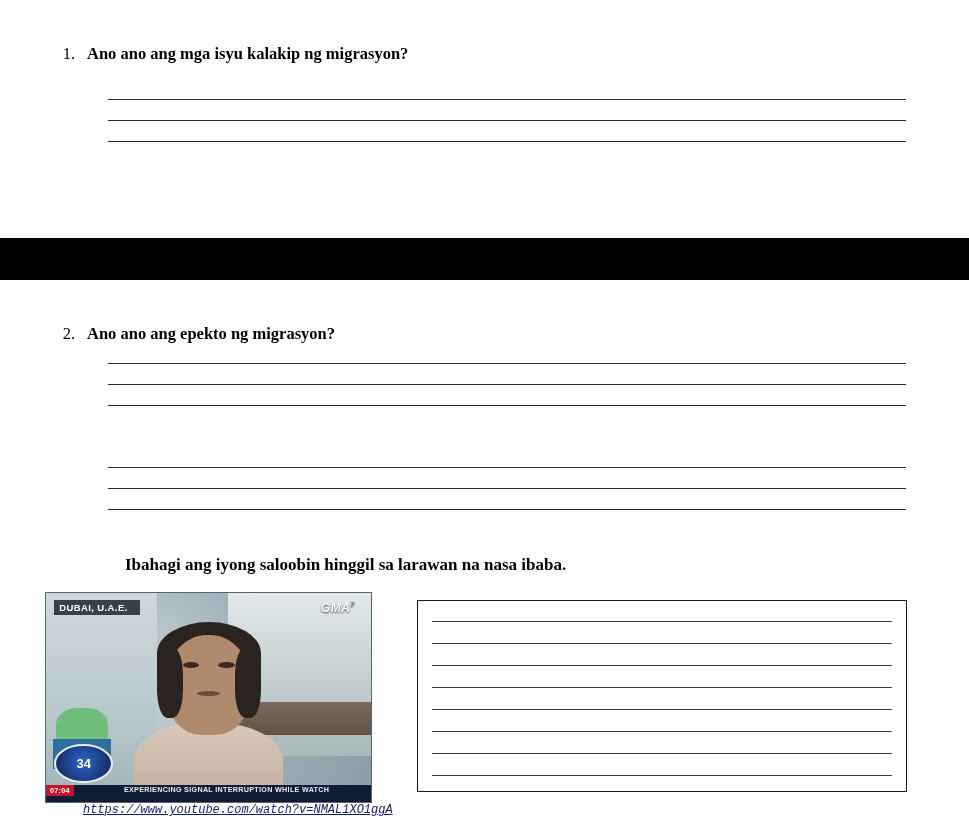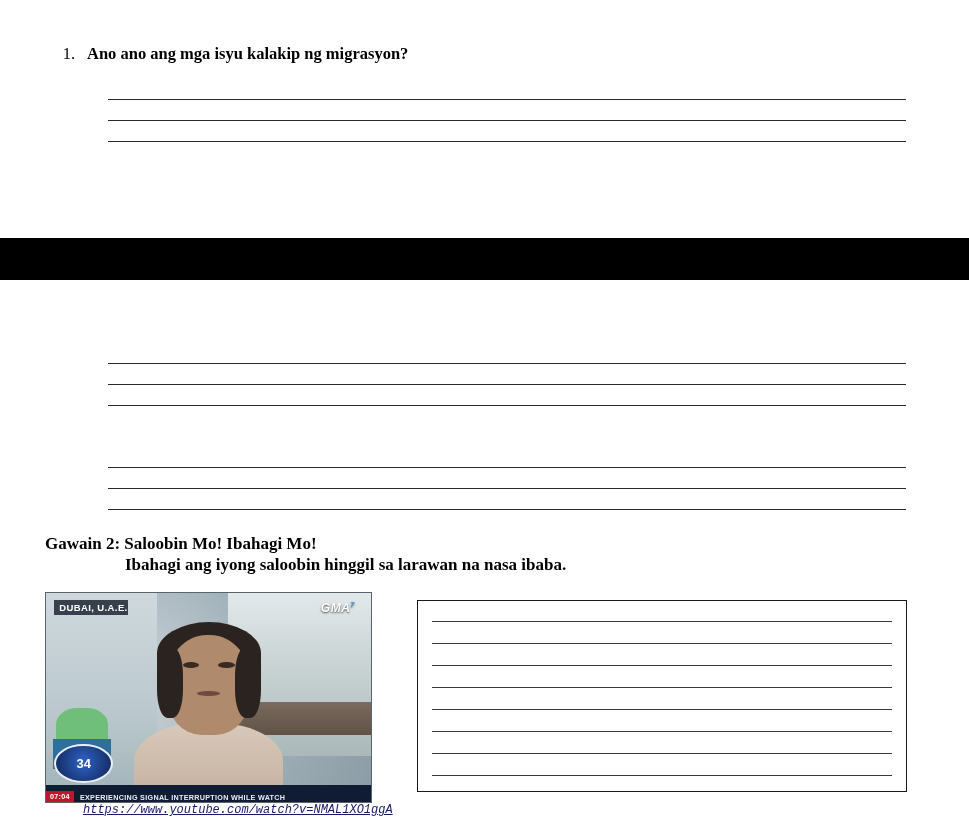--- a/index.html
+++ b/index.html
@@ -155,21 +155,21 @@
     position: absolute;
     left: 46.5%; top: 47%;
     width: 7%; height: 2.5%;
     background: #6e4a3f;
     border-radius: 50%;
   }
   
   .nt-loc {
     position: absolute;
     left: 2.5%; top: 3.5%;
-    padding: 2px 0 2px 5px;
+    padding: 2px 12px 2px 5px;
     background: rgba(25,30,45,0.82);
     color: #ffffff;
     font-family: "Liberation Sans", sans-serif;
     font-size: 9.5px;
     font-weight: bold;
     letter-spacing: 0.4px;
   }
   .nt-logo {
     position: absolute;
     right: 5%; top: 4%;
@@ -216,22 +216,23 @@
   .nt-ticker {
     position: absolute;
     left: 0; right: 0; bottom: 0;
     height: 8%;
     background: #101c33;
     color: #e8edf5;
     font-family: "Liberation Sans", sans-serif;
     font-size: 7.2px;
     font-weight: bold;
     display: flex;
-    align-items: flex-end;
+    align-items: flex-start;
     letter-spacing: 0.3px;
+    gap: 44px;
   }
   .nt-time {
     background: #c2142a;
     color: #ffffff;
     padding: 1px 4px;
     margin-right: 6px;
     font-size: 7.2px;
   }
   .nt-24 {
     position: absolute;
@@ -268,29 +269,31 @@
 
   <div class="qrow" style="left:45px; top:44px;">
     <span class="qnum">1.</span><span class="qtext">Ano ano ang mga isyu kalakip ng migrasyon?</span>
   </div>
   <div class="rule" style="left:108px; top:99px; width:798px;"></div>
   <div class="rule" style="left:108px; top:120px; width:798px;"></div>
   <div class="rule" style="left:108px; top:141px; width:798px;"></div>
 
   <div class="banner" style="top:238px; height:42px;"></div>
 
+  <div class="qrow" style="left:45px; top:324px;">
+    <span class="qnum">2.</span><span class="qtext">Ano ano ang epekto ng migrasyon?</span>
+  </div>
   <div class="rule" style="left:108px; top:363px; width:798px;"></div>
   <div class="rule" style="left:108px; top:384px; width:798px;"></div>
   <div class="rule" style="left:108px; top:405px; width:798px;"></div>
 
   <div class="rule" style="left:108px; top:467px; width:798px;"></div>
   <div class="rule" style="left:108px; top:488px; width:798px;"></div>
   <div class="rule" style="left:108px; top:509px; width:798px;"></div>
 
-  <div class="heading" style="left:45px; top:534px;">Gawain 2: Saloobin Mo! Ibahagi Mo!</div>
   <div class="heading" style="left:125px; top:555px;">Ibahagi ang iyong saloobin hinggil sa larawan na nasa ibaba.</div>
 
   <div class="news-thumb">
     <div class="nt-bg"></div>
     <div class="nt-wall-left"></div>
     <div class="nt-curtain"></div>
     <div class="nt-counter"></div>
     <div class="nt-green"></div>
     <div class="nt-bluebox"></div>
     <div class="nt-person-body"></div>

